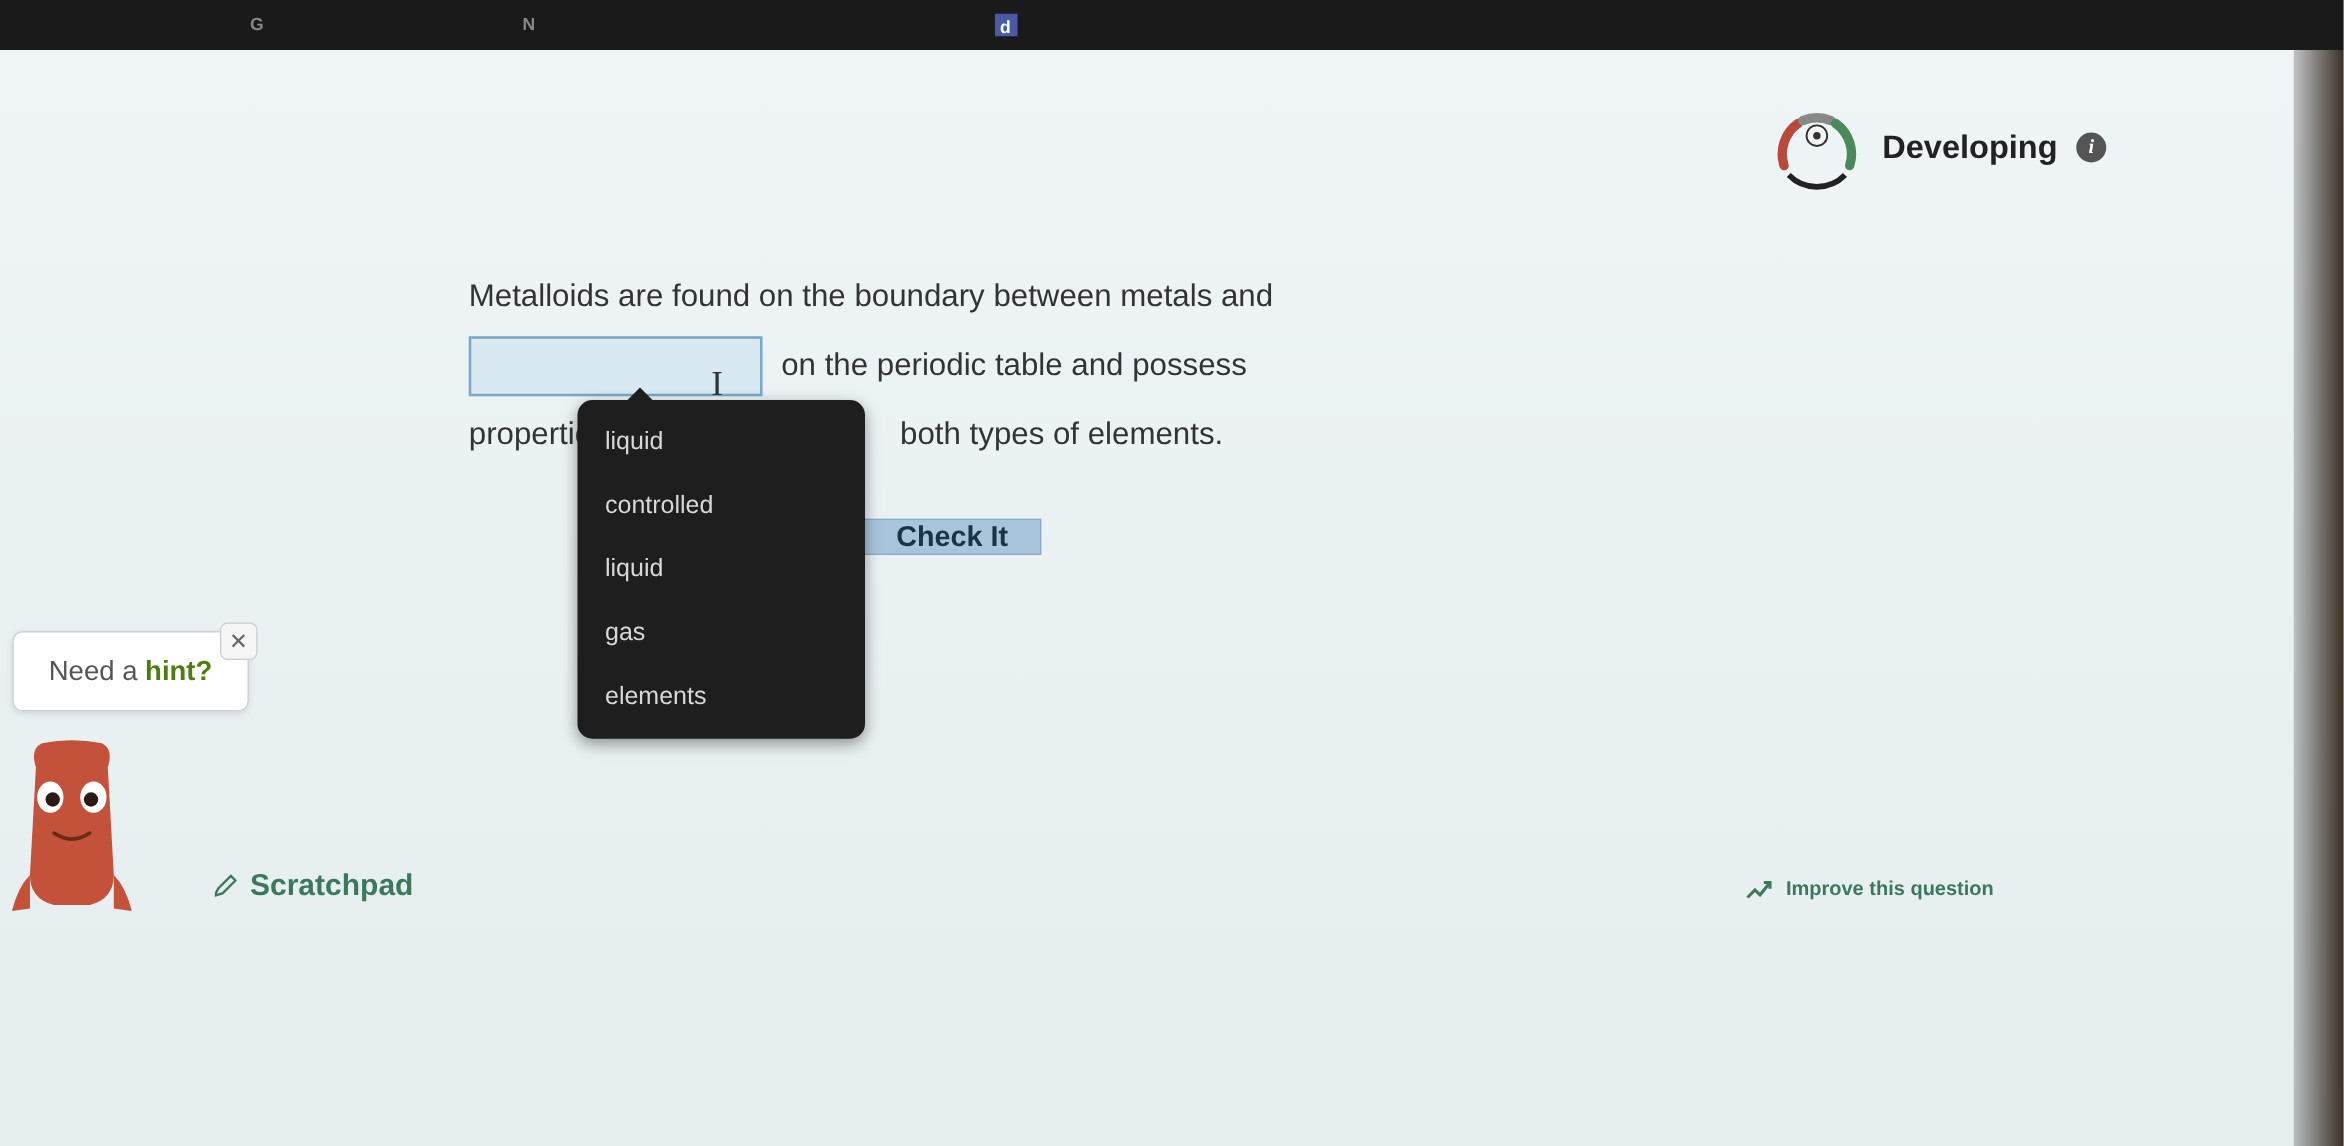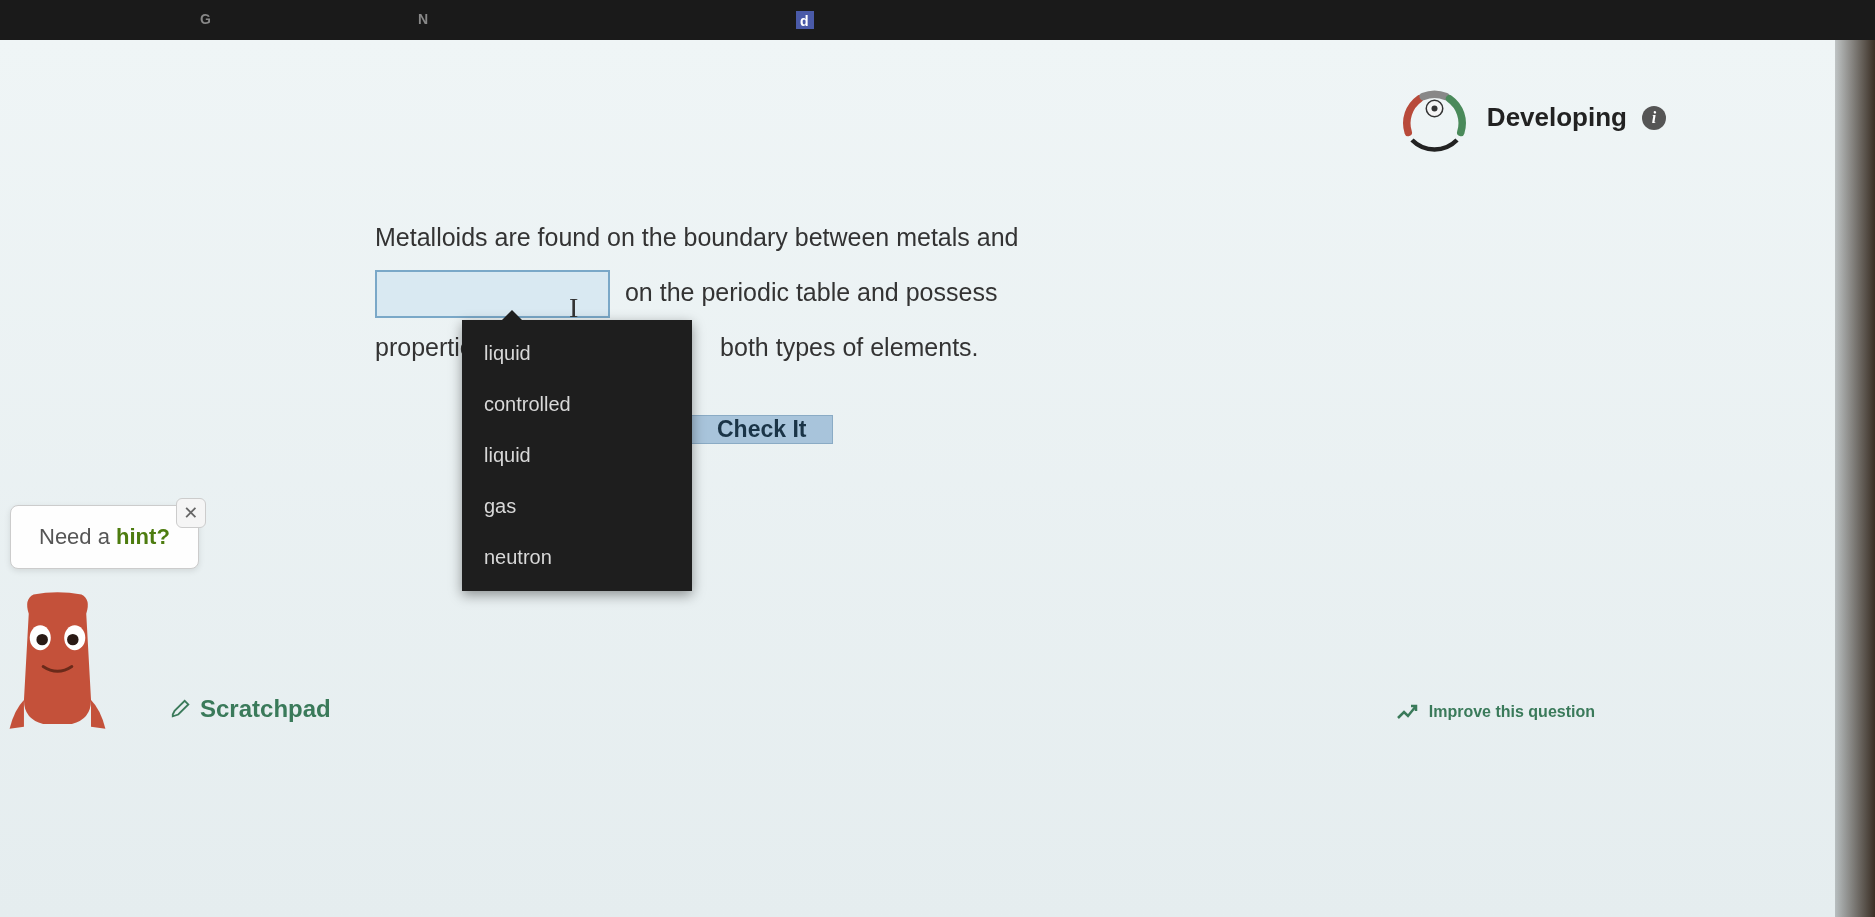--- a/index.html
+++ b/index.html
@@ -32,21 +32,21 @@
     }
     .main-content {
       position: relative;
       background: linear-gradient(to bottom, #eff5f6, #e5edef);
       height: 877px;
       padding: 30px;
     }
     .status-gauge {
       position: absolute;
       top: 40px;
-      right: 209px;
+      right: 190px;
       display: flex;
       align-items: center;
       gap: 15px;
       text-align: right;
     }
     .gauge-icon {
       width: 75px;
       height: 75px;
       position: relative;
     }
@@ -108,21 +108,21 @@
       font-weight: bold;
       padding: 0 26px;
       cursor: pointer;
     }
     .dropdown-menu {
       position: absolute;
       top: 280px;
       left: 462px;
       width: 230px;
       background: #1e1e1e;
-      border-radius: 0;
+      border-radius: 12px;
       padding: 8px 0;
       box-shadow: 0 4px 12px rgba(0,0,0,0.4);
       z-index: 10;
     }
     .dropdown-menu::before {
       content: "";
       position: absolute;
       top: -10px;
       left: 40px;
       border-left: 10px solid transparent;
@@ -252,21 +252,21 @@
 
   <span class="cursor-caret">I</span>
 
   <button class="check-button">Check It</button>
 
   <div class="dropdown-menu">
     <div class="dropdown-item">liquid</div>
     <div class="dropdown-item">controlled</div>
     <div class="dropdown-item">liquid</div>
     <div class="dropdown-item">gas</div>
-    <div class="dropdown-item">neutron</div>
+    <div class="dropdown-item">elements</div>
   </div>
 
   <div class="hint-bubble">
     <span>Need a </span><b>hint?</b>
     <div class="hint-close">✕</div>
   </div>
 
   <div class="mascot">
     <svg viewBox="0 0 120 160">
       <path d="M 30 30 Q 25 15 35 10 Q 60 5 85 10 Q 95 15 90 30 L 95 120 Q 95 140 75 145 L 45 145 Q 25 140 25 120 Z" fill="#c4513a"></path>

